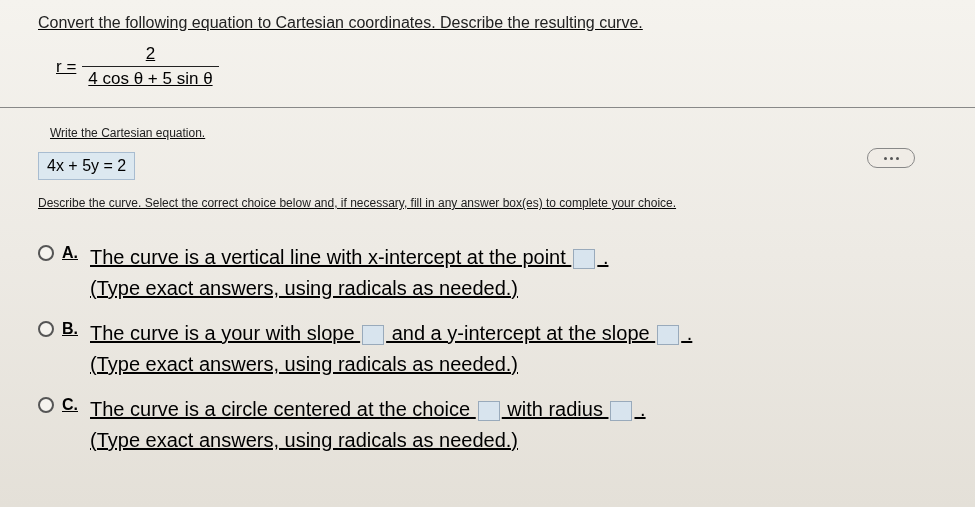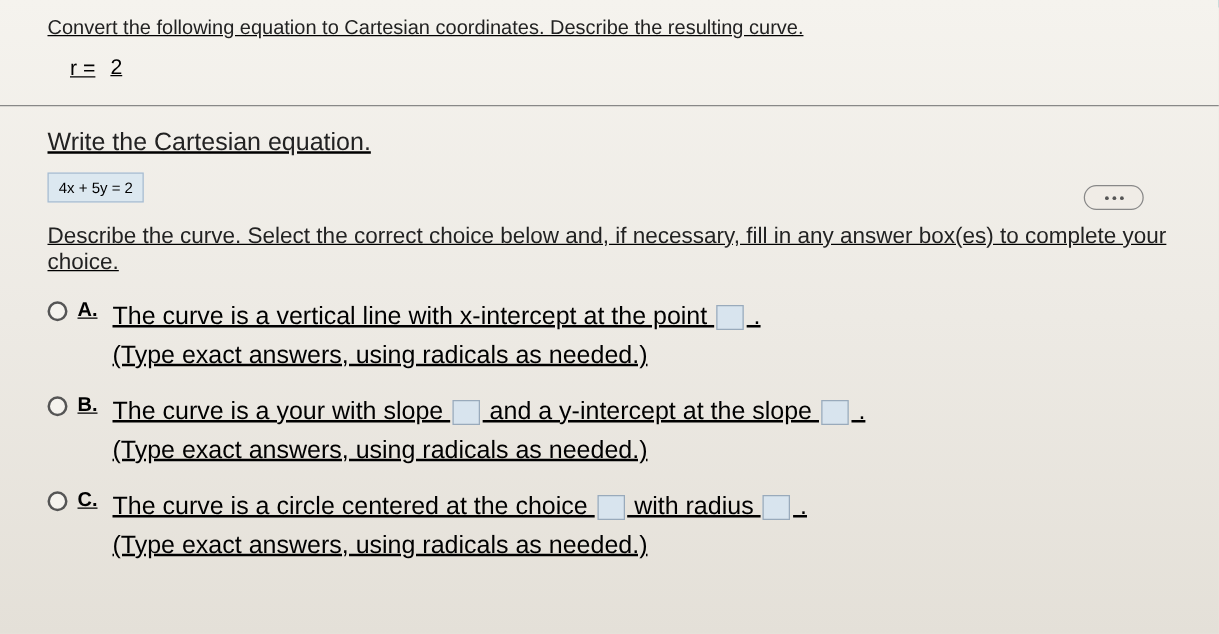--- a/index.html
+++ b/index.html
@@ -58,30 +58,30 @@
       display: flex;
       align-items: center;
       justify-content: center;
       gap: 3px;
     }
     .ellipsis-pill .dot {
       width: 3px; height: 3px;
       background: #555;
       border-radius: 50%;
     }
-    .sub-instruction { font-size: 20px; color: #222; margin-bottom: 12px; }
+    .sub-instruction { font-size: 12px; color: #222; margin-bottom: 12px; margin-left: 12px; }
     .answer-box {
       display: inline-block;
       background: #dce8f0;
       border: 1px solid #a8bcd0;
       padding: 4px 8px;
-      font-size: 12px;
+      font-size: 16px;
       margin-bottom: 16px;
     }
-    .describe { font-size: 18px; color: #222; margin-bottom: 18px; }
+    .describe { font-size: 12px; color: #222; margin-bottom: 32px; }
     .options { display: flex; flex-direction: column; gap: 14px; padding-right: 20px; }
     .option-row {
       display: flex;
       align-items: flex-start;
       gap: 8px;
     }
     .radio {
       width: 16px; height: 16px;
       border: 2px solid #555;
       border-radius: 50%;
@@ -111,20 +111,21 @@
 <div class="top-bar"></div>
 
 <div class="page">
 
   <div class="question">Convert the following equation to Cartesian coordinates. Describe the resulting curve.</div>
 
   <div class="equation">
     <span>r =</span>
     <span class="fraction">
       <span class="num">2</span>
+      <span class="den">4 cos θ + 5 sin θ</span>
     </span>
   </div>
 
   <hr class="divider">
 
   <div class="ellipsis-pill">
     <span class="dot"></span>
     <span class="dot"></span>
     <span class="dot"></span>
   </div>

